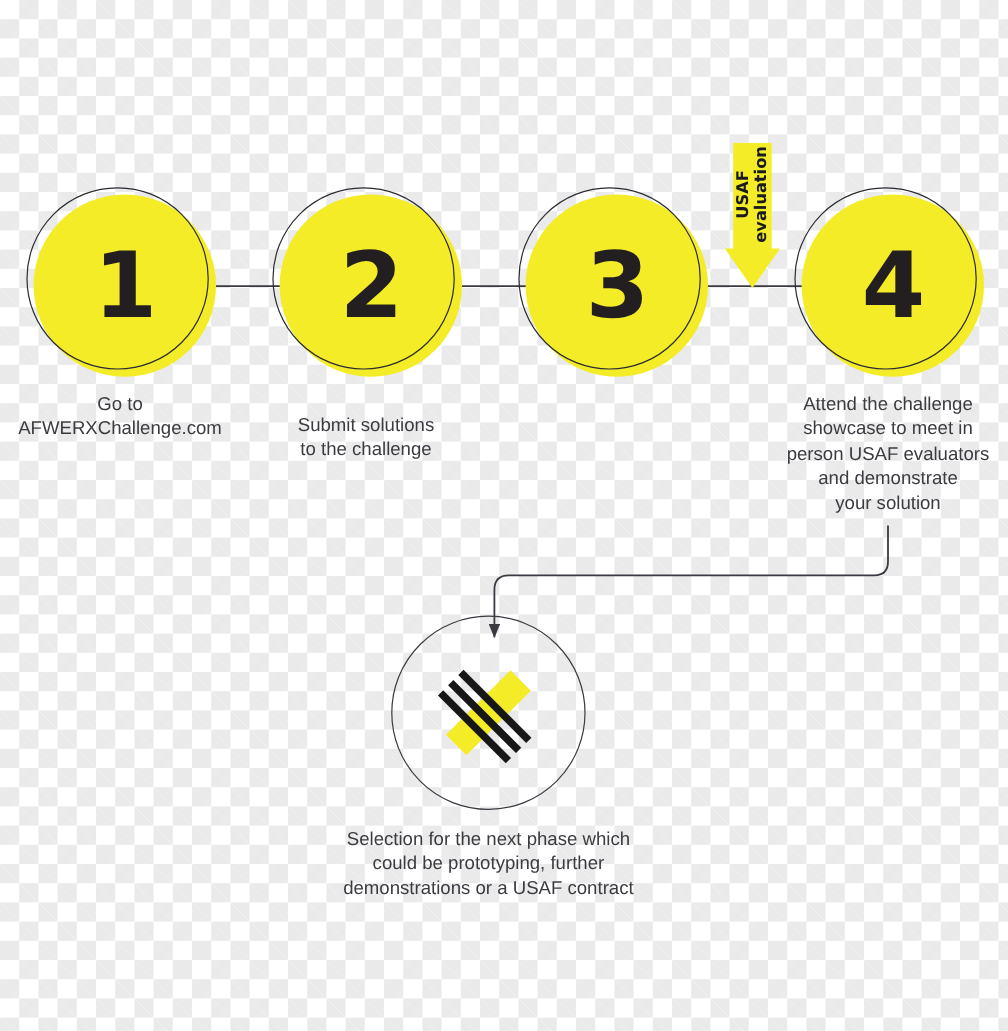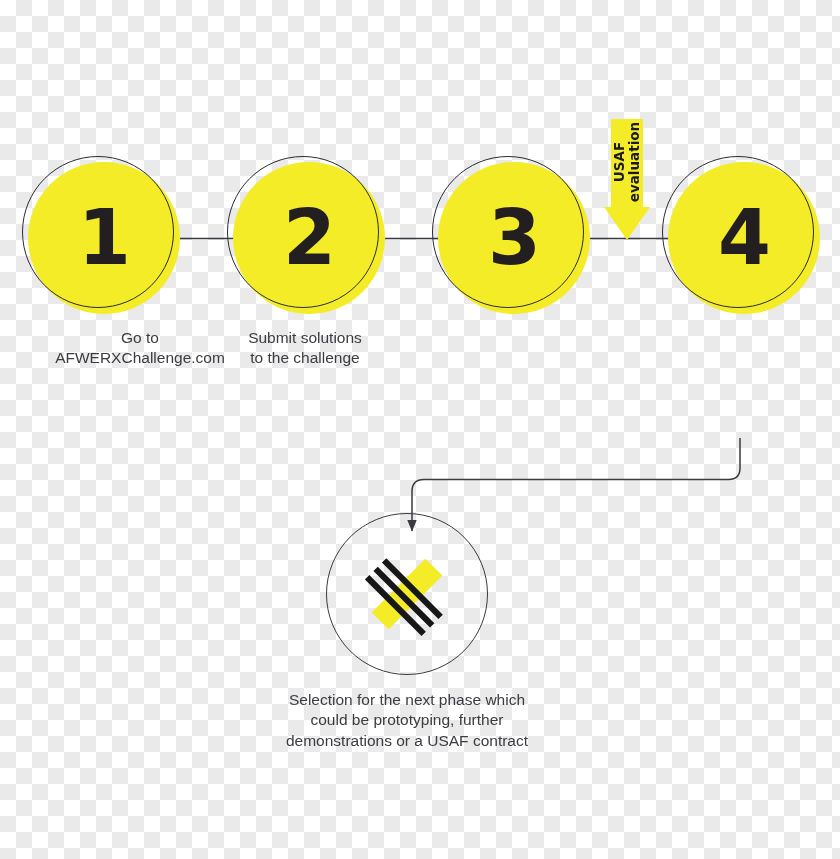--- a/index.html
+++ b/index.html
@@ -166,29 +166,29 @@
     <line x1="590" y1="238.5" x2="704" y2="238.5" stroke="#3a3a42" stroke-width="1.5" marker-end="url(#arrowhead)"></line>
 
     <path d="M740,438 L740,468 Q740,479.5 728.5,479.5 L424,479.5 Q412,479.5 412,491.5 L412,531" fill="none" stroke="#3a3a42" stroke-width="1.5" marker-end="url(#arrowhead-sm)"></path>
   </svg>
 
   <div class="step" style="left:22px; top:156px;">
     <div class="step-disc"></div>
     <div class="step-ring"></div>
     <div class="step-num">1</div>
   </div>
-  <div class="caption" style="left:0px; top:328px; width:200px;padding-left:40px;">Go to
+  <div class="caption" style="left:0px; top:328px; width:200px;">Go to
 AFWERXChallenge.com</div>
 
   <div class="step" style="left:227px; top:156px;">
     <div class="step-disc"></div>
     <div class="step-ring"></div>
     <div class="step-num">2</div>
   </div>
-  <div class="caption" style="left:207px; top:328px; width:196px;">Submit solutions
+  <div class="caption" style="left:207px; top:345px; width:196px;">Submit solutions
 to the challenge</div>
 
   <div class="step" style="left:432px; top:156px;">
     <div class="step-disc"></div>
     <div class="step-ring"></div>
     <div class="step-num">3</div>
   </div>
 
   <div id="usaf-arrow">
     <svg id="usaf-arrow-shape" viewBox="0 0 46 121">
@@ -196,20 +196,25 @@
     </svg>
     <div id="usaf-arrow-label">USAF
 evaluation</div>
   </div>
 
   <div class="step" style="left:662px; top:156px;">
     <div class="step-disc"></div>
     <div class="step-ring"></div>
     <div class="step-num">4</div>
   </div>
+  <div class="caption" style="left:640px; top:328px; width:200px;">Attend the challenge
+showcase to meet in
+person USAF evaluators
+and demonstrate
+your solution</div>
 
   <div id="outcome-node">
     <div id="outcome-ring"></div>
     <svg id="outcome-logo" viewBox="0 0 100 100">
 
       <rect x="38" y="12" width="24" height="76" rx="0" transform="rotate(45 50 50)" fill="#f4ec27"></rect>
 
       <rect x="30.5" y="10" width="6.2" height="80" transform="rotate(-45 50 50)" fill="#171717"></rect>
       <rect x="42.5" y="10" width="6.2" height="80" transform="rotate(-45 50 50)" fill="#171717"></rect>
       <rect x="54.5" y="10" width="6.2" height="80" transform="rotate(-45 50 50)" fill="#171717"></rect>

